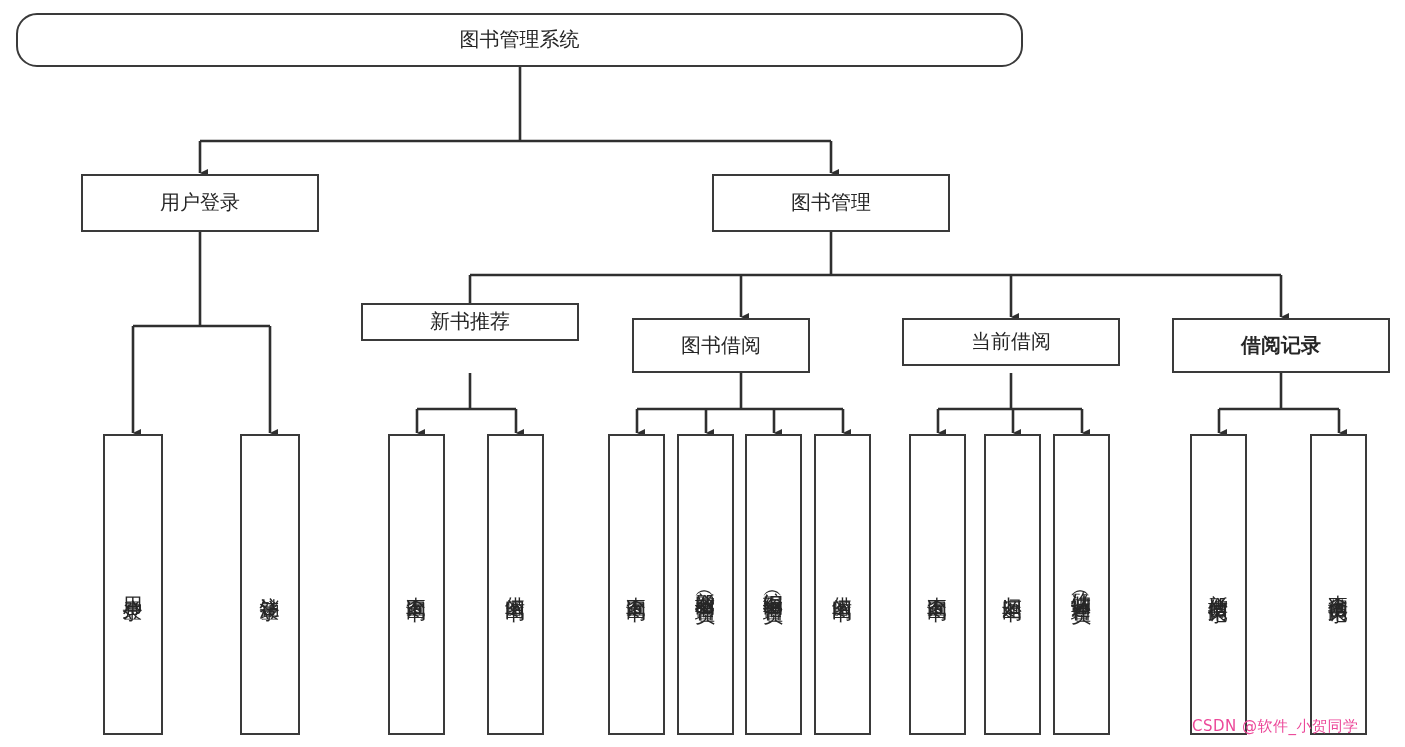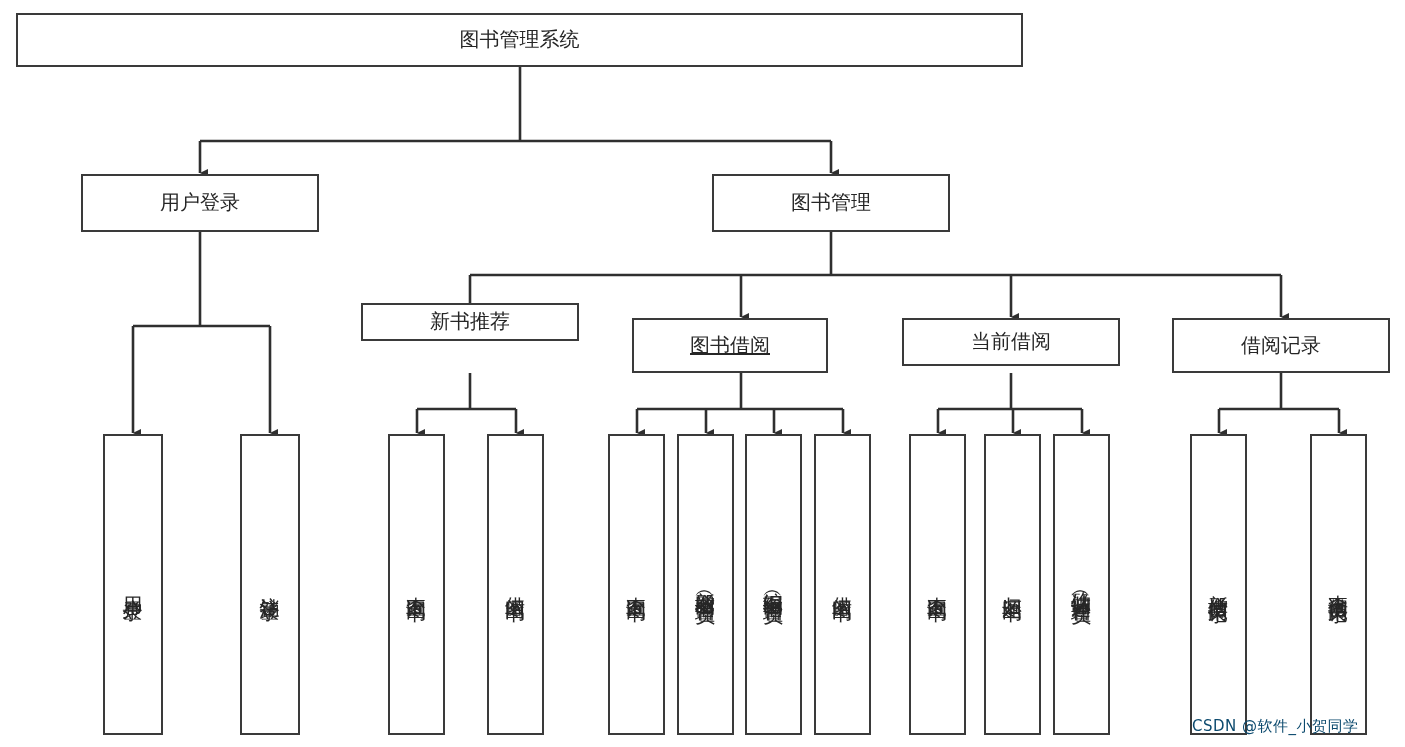--- a/index.html
+++ b/index.html
@@ -61,21 +61,21 @@
     font-size: 20px;
     line-height: 1;
   }
   .node-v {
     align-items: center;
     justify-content: center;
     padding: 6px 0;
   }
   .watermark {
     position: absolute;
-    color: #0c4a6e;
+    color: #ec4899;
     font-size: 15px;
     white-space: nowrap;
     letter-spacing: 0.5px;
   }
 </style>
 </head>
 <body>
 
 <div id="diagram-root">
 
@@ -116,21 +116,21 @@
         <path d="M1013 409 L1013 433" marker-end="url(#arrowhead)"></path>
         <path d="M1082 409 L1082 433" marker-end="url(#arrowhead)"></path>
         <path d="M1281 373 L1281 409"></path>
         <path d="M1219 409 L1339 409"></path>
         <path d="M1219 409 L1219 433" marker-end="url(#arrowhead)"></path>
         <path d="M1339 409 L1339 433" marker-end="url(#arrowhead)"></path>
       </g>
   </svg>
 
   <div id="nodes">
-      <div class="node node-root node-h" style="left: 16px; top: 13px; width: 1007px; height: 54px;">
+      <div class="node node-root node-h" style="left: 16px; top: 13px; width: 1007px; height: 54px; border-radius: 21px;">
         <span class="node-label">图书管理系统</span>
       </div>
       <div class="node node-h" style="left: 81px; top: 174px; width: 238px; height: 58px;">
         <span class="node-label">用户登录</span>
       </div>
       <div class="node node-v" style="left: 103px; top: 434px; width: 60px; height: 301px;">
         <span class="node-label">用户登录</span>
       </div>
       <div class="node node-v" style="left: 240px; top: 434px; width: 60px; height: 301px;">
         <span class="node-label">注销登录</span>
@@ -140,21 +140,21 @@
       </div>
       <div class="node node-h" style="left: 361px; top: 303px; width: 218px; height: 38px;">
         <span class="node-label">新书推荐</span>
       </div>
       <div class="node node-v" style="left: 388px; top: 434px; width: 57px; height: 301px;">
         <span class="node-label">查询图书</span>
       </div>
       <div class="node node-v" style="left: 487px; top: 434px; width: 57px; height: 301px;">
         <span class="node-label">借阅图书</span>
       </div>
-      <div class="node node-h" style="left: 632px; top: 318px; width: 196px; height: 55px; text-decoration: underline;">
+      <div class="node node-h" style="left: 632px; top: 318px; width: 178px; height: 55px;">
         <span class="node-label">图书借阅</span>
       </div>
       <div class="node node-v" style="left: 608px; top: 434px; width: 57px; height: 301px;">
         <span class="node-label">查询图书</span>
       </div>
       <div class="node node-v" style="left: 677px; top: 434px; width: 57px; height: 301px;">
         <span class="node-label">新增图书（管理员）</span>
       </div>
       <div class="node node-v" style="left: 745px; top: 434px; width: 57px; height: 301px;">
         <span class="node-label">编辑图书（管理员）</span>
@@ -167,21 +167,21 @@
       </div>
       <div class="node node-v" style="left: 909px; top: 434px; width: 57px; height: 301px;">
         <span class="node-label">查询图书</span>
       </div>
       <div class="node node-v" style="left: 984px; top: 434px; width: 57px; height: 301px;">
         <span class="node-label">归还图书</span>
       </div>
       <div class="node node-v" style="left: 1053px; top: 434px; width: 57px; height: 301px;">
         <span class="node-label">确认归还（管理员）</span>
       </div>
-      <div class="node node-h" style="left: 1172px; top: 318px; width: 218px; height: 55px;">
+      <div class="node node-h" style="left: 1172px; top: 318px; width: 218px; height: 55px; font-weight: bold;">
         <span class="node-label">借阅记录</span>
       </div>
       <div class="node node-v" style="left: 1190px; top: 434px; width: 57px; height: 301px;">
         <span class="node-label">新增借阅记录</span>
       </div>
       <div class="node node-v" style="left: 1310px; top: 434px; width: 57px; height: 301px;">
         <span class="node-label">查询借阅记录</span>
       </div>
     </div>
 

